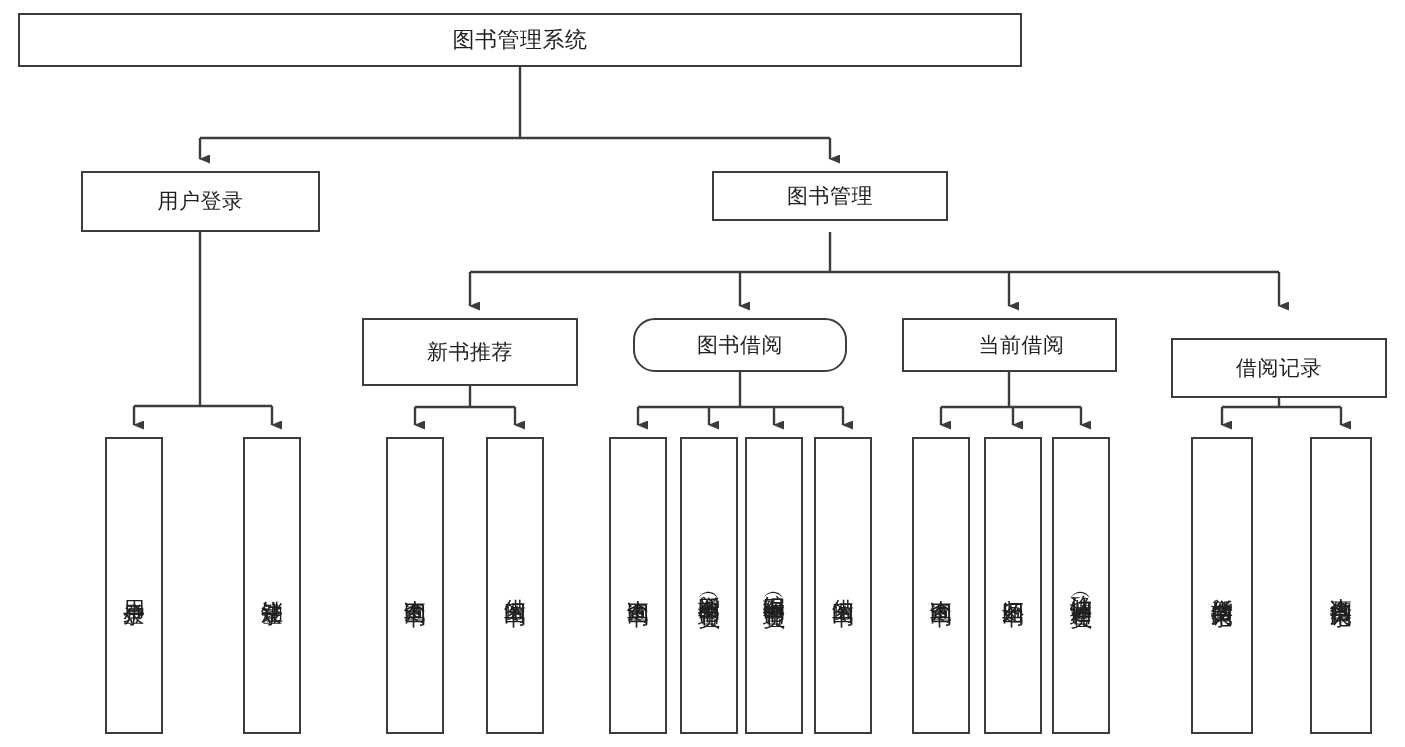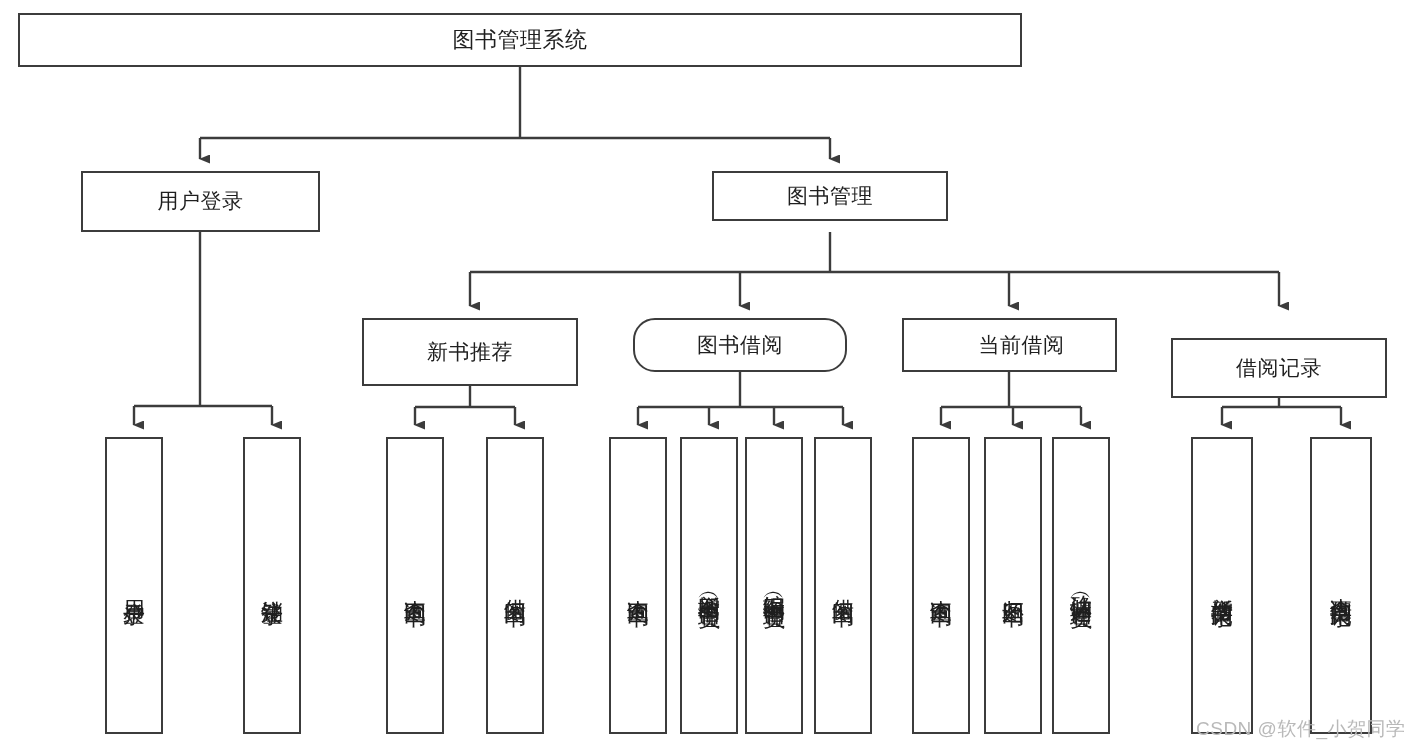--- a/index.html
+++ b/index.html
@@ -169,15 +169,14 @@
         <span class="label">确认归还（管理员）</span>
       </div>
       <div class="node vertical" style="left: 1191px; top: 437px; width: 62px; height: 297px;">
         <span class="label">新增借阅记录</span>
       </div>
       <div class="node vertical" style="left: 1310px; top: 437px; width: 62px; height: 297px;">
         <span class="label">查询借阅记录</span>
       </div>
     </div>
 
-  <div class="watermark" style="left: 1196px; top: 716px; color: rgb(185, 185, 185);">CSDN @软件_小贺同学</div>
 
 </div>
 
 </body></html>

